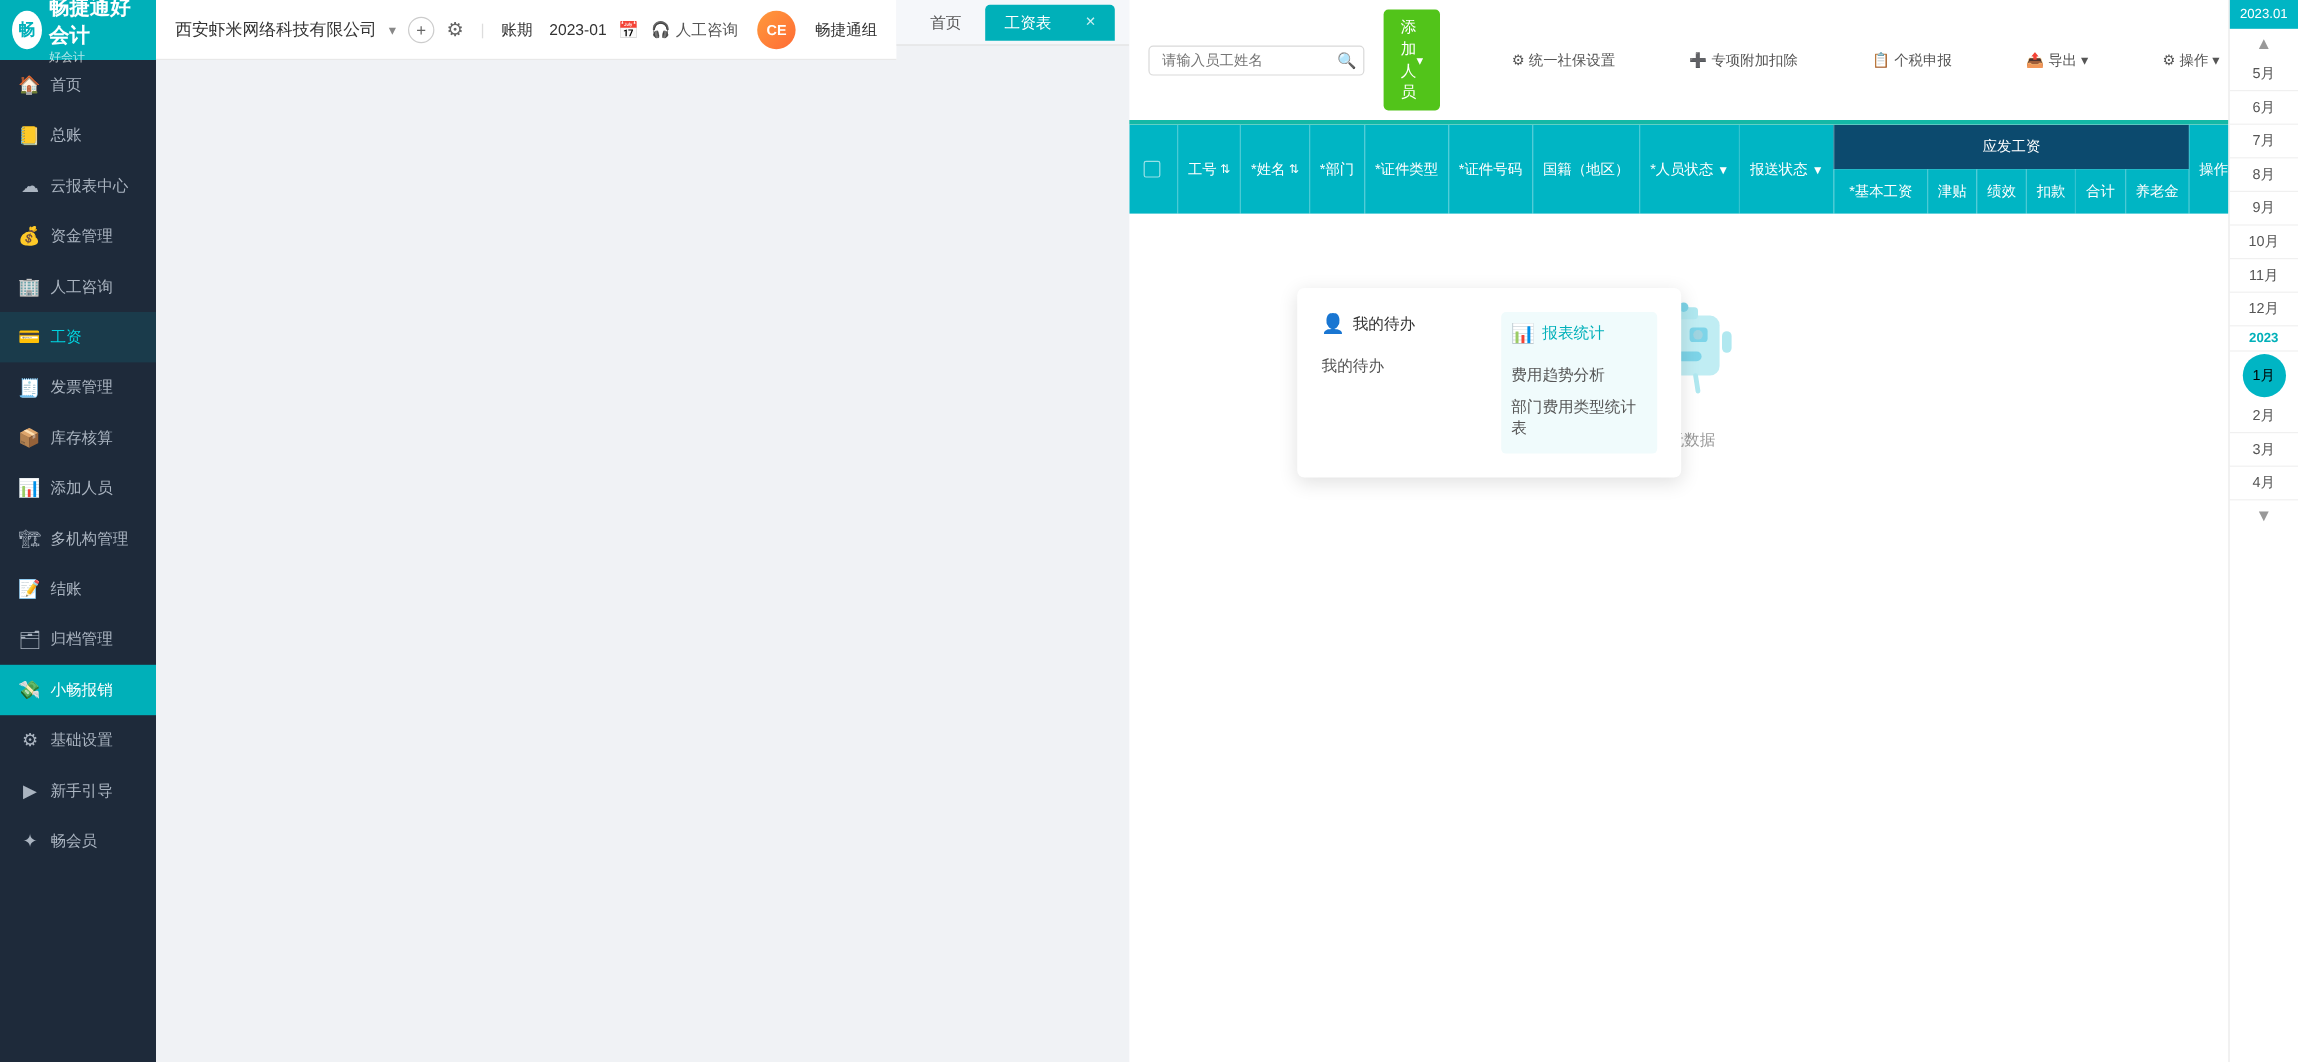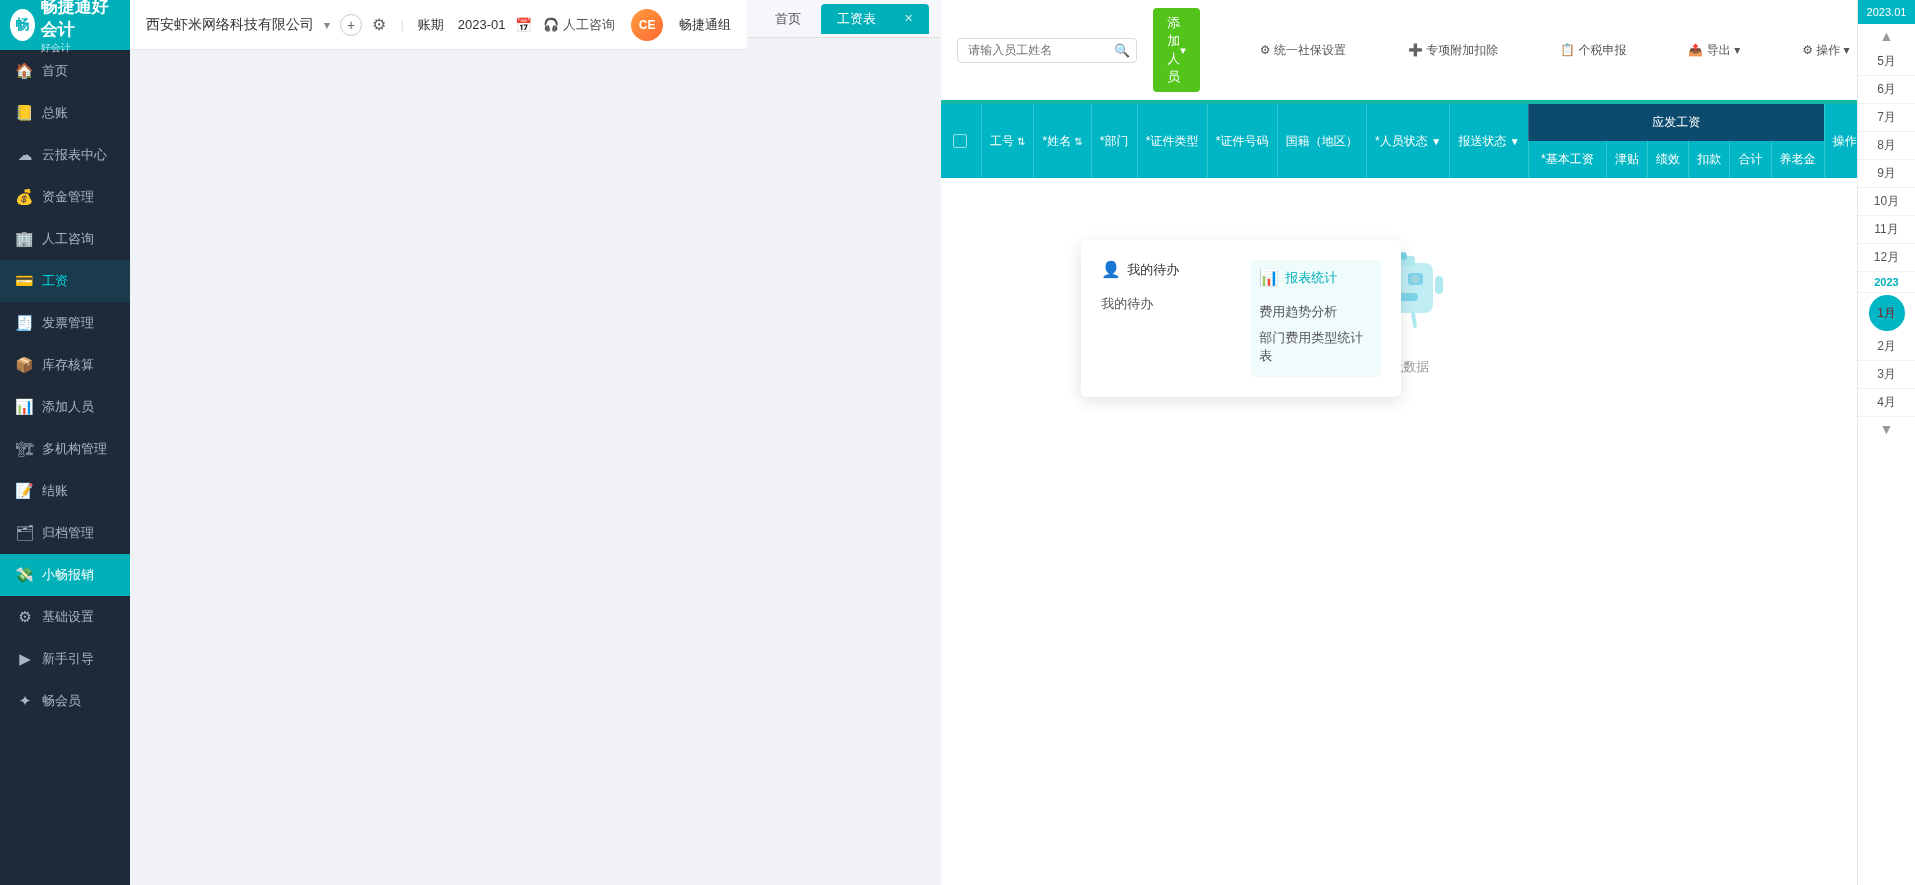--- a/index.html
+++ b/index.html
@@ -234,21 +234,21 @@
     .month-item {
       font-size: 12px;
       color: #555;
       text-align: center;
       padding: 5px 4px;
       cursor: pointer;
       border-bottom: 1px solid #f0f0f0;
     }
     .month-item.active {
       background: #00b5c4;
-      color: #7f1d1d;
+      color: #000000;
       border-radius: 50%;
       margin: 2px auto;
       width: 36px; height: 36px;
       display: flex; align-items: center; justify-content: center;
       border-bottom: none;
     }
     .year-label {
       font-size: 11px;
       color: #999;
       text-align: center;

